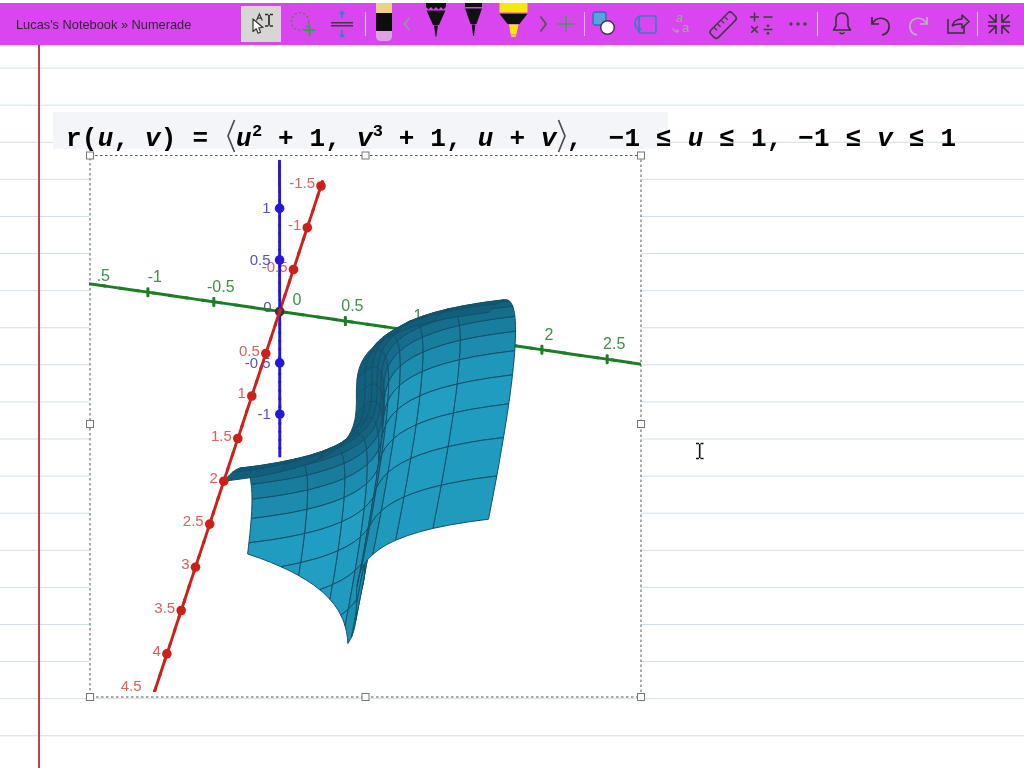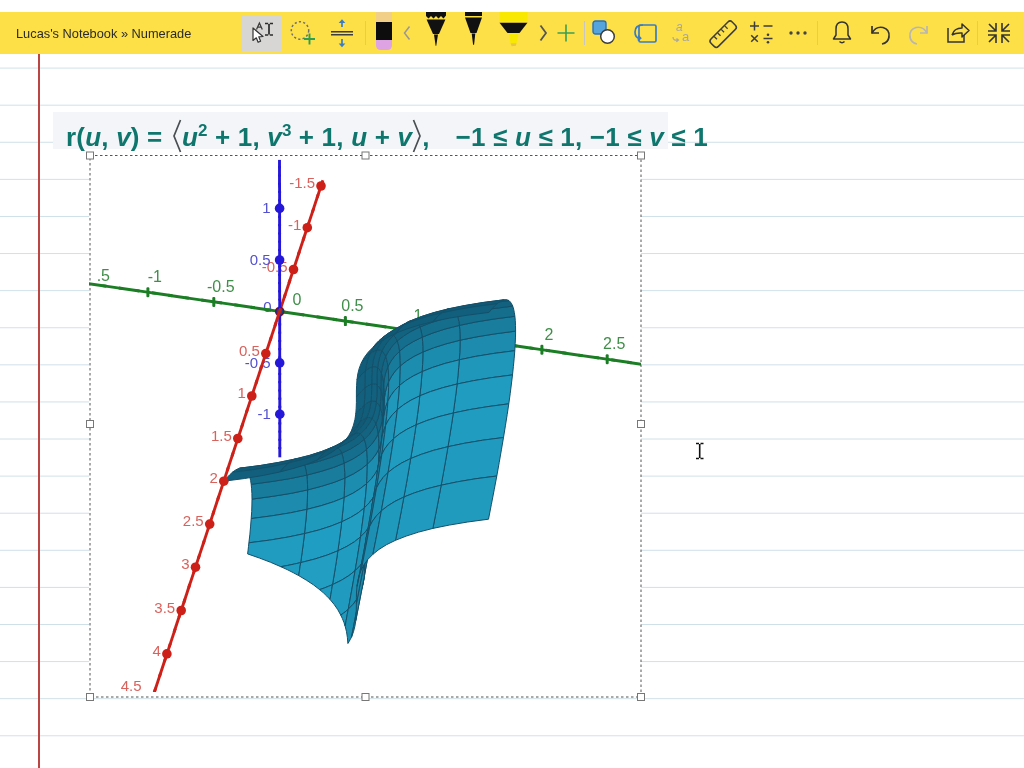--- a/index.html
+++ b/index.html
@@ -1,30 +1,30 @@
 <!DOCTYPE html>
 <html><head><meta charset="utf-8">
 <style>
 * { margin:0; padding:0; box-sizing:border-box; }
 html,body { width:1024px; height:768px; overflow:hidden; background:#fff;
   font-family:"Liberation Sans", sans-serif; }
-#toolbar { position:absolute; left:0; top:12px; width:1024px; height:42px;
-  background:#fde047; }
+#toolbar { position:absolute; left:0; top:3px; width:1024px; height:42px;
+  background:#d946ef; }
 #title { position:absolute; left:16px; top:14px; font-size:12.8px; color:#2b2b2b; }
 .sep { position:absolute; top:9px; width:1px; height:24px; background:#c8c6c4; }
 #rules { position:absolute; left:0; top:42px; width:1024px; height:726px;
   background-image:linear-gradient(to bottom, #cfe0e8 1px, rgba(0,0,0,0) 1px);
   background-size:100% 37.1px; background-position:0 25.6px; }
 #redline { position:absolute; left:38px; top:42px; width:1.6px; height:726px;
   background:#bb4641; }
 #formula { position:absolute; left:53px; top:112px; width:615px; height:37px;
   background:#f3f5f8; }
 #ftext { white-space:nowrap;
-  font-family:Liberation Sans, sans-serif; font-weight:bold; font-size:26px; letter-spacing:0.2px;
-  color:#0f766e; }
+  font-family:Liberation Mono, monospace; font-weight:bold; font-size:26px; letter-spacing:0.2px;
+  color:#000000; }
 #ftext i { font-style:italic; }
 #ftext sup { font-size:17px; vertical-align:10px; letter-spacing:0; }
 .ang { display:inline-block; width:10px; height:34px; vertical-align:-6.5px; }
 #selrect { position:absolute; left:0; top:0; width:1024px; height:768px; pointer-events:none; }
 #plotwhite { position:absolute; left:89px; top:155px; width:552px; height:537px; background:#fff; }
 </style></head>
 <body>
 <div id="rules"></div>
 <div id="redline"></div>
 <div id="formula"></div>

